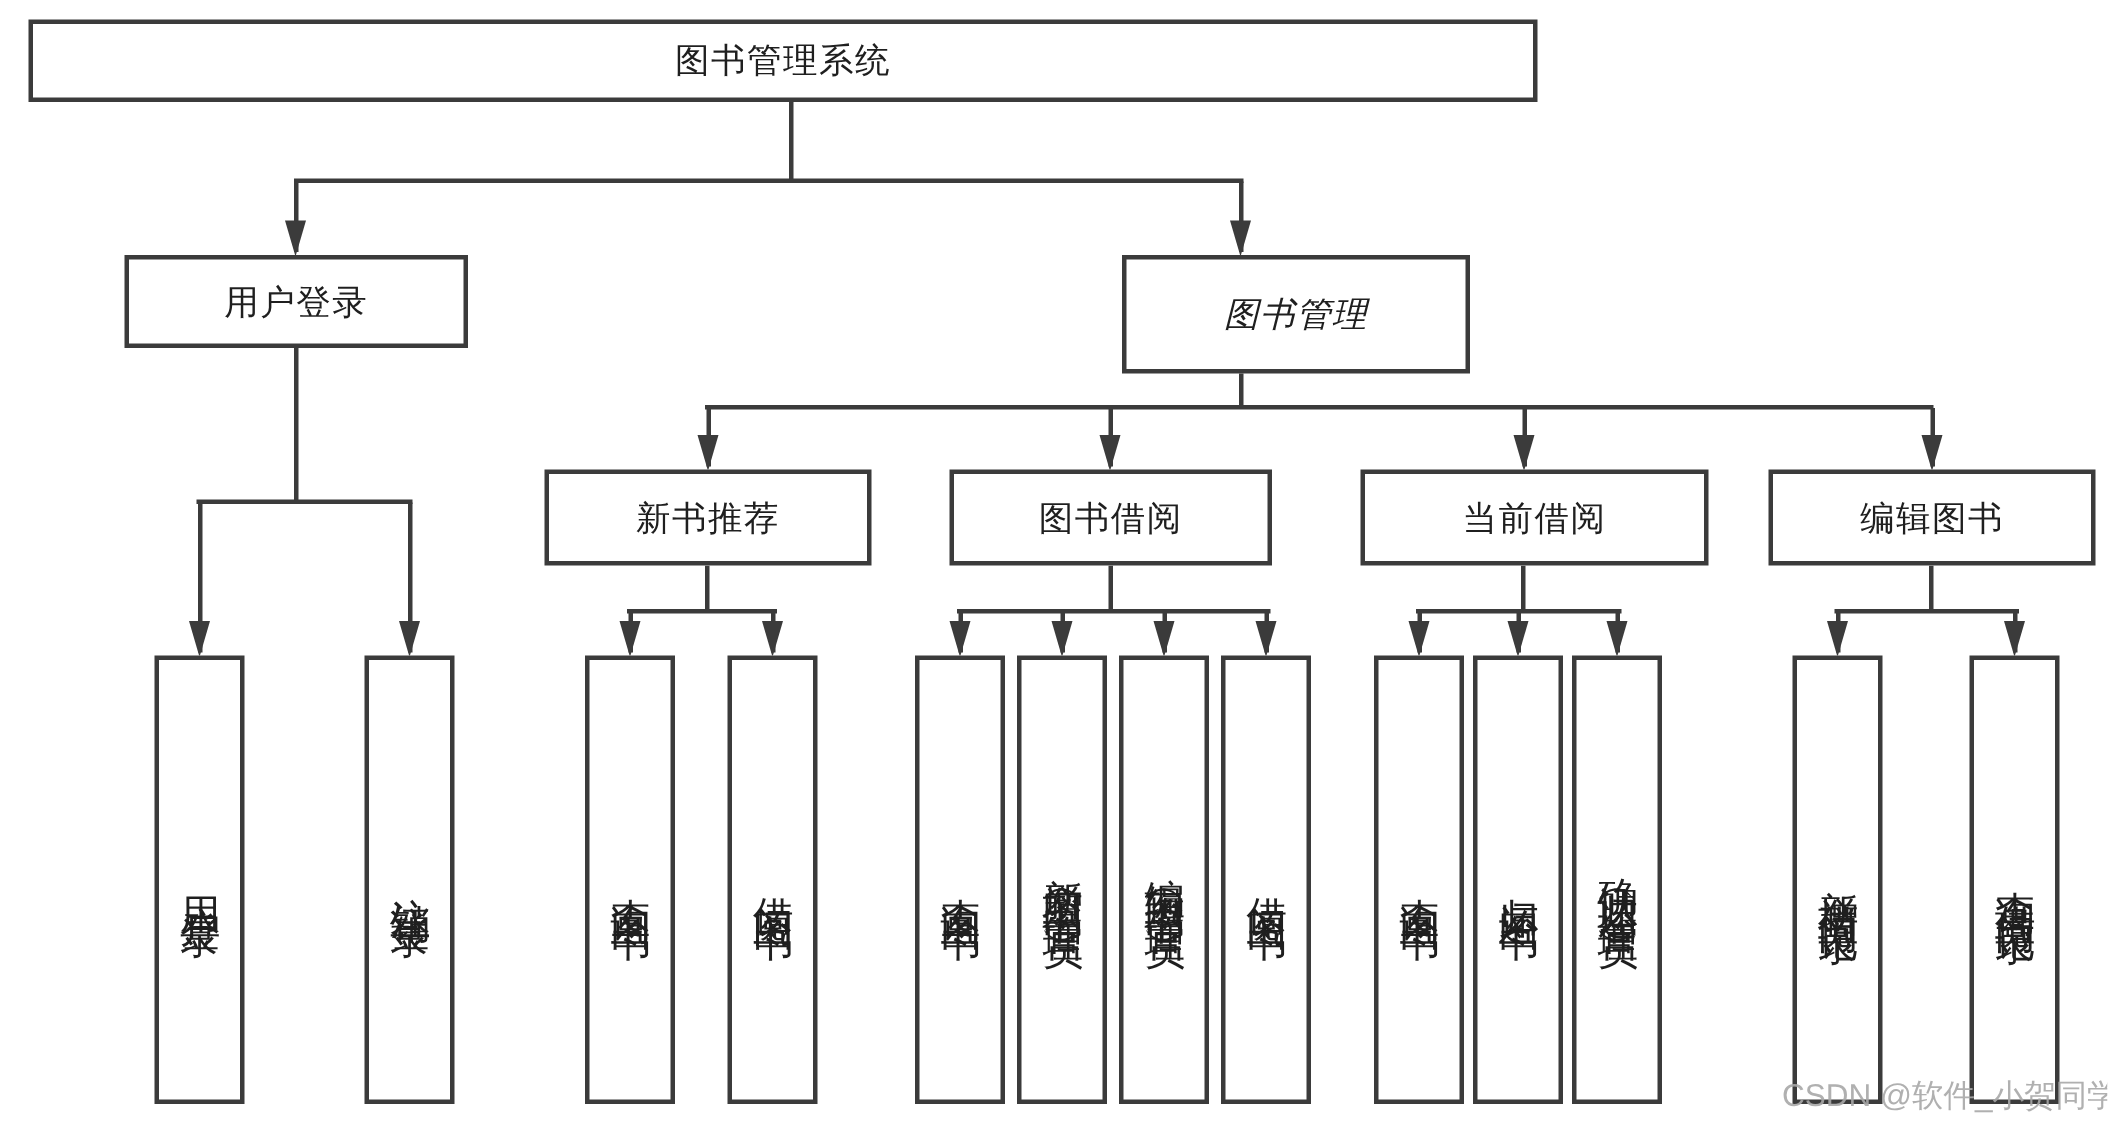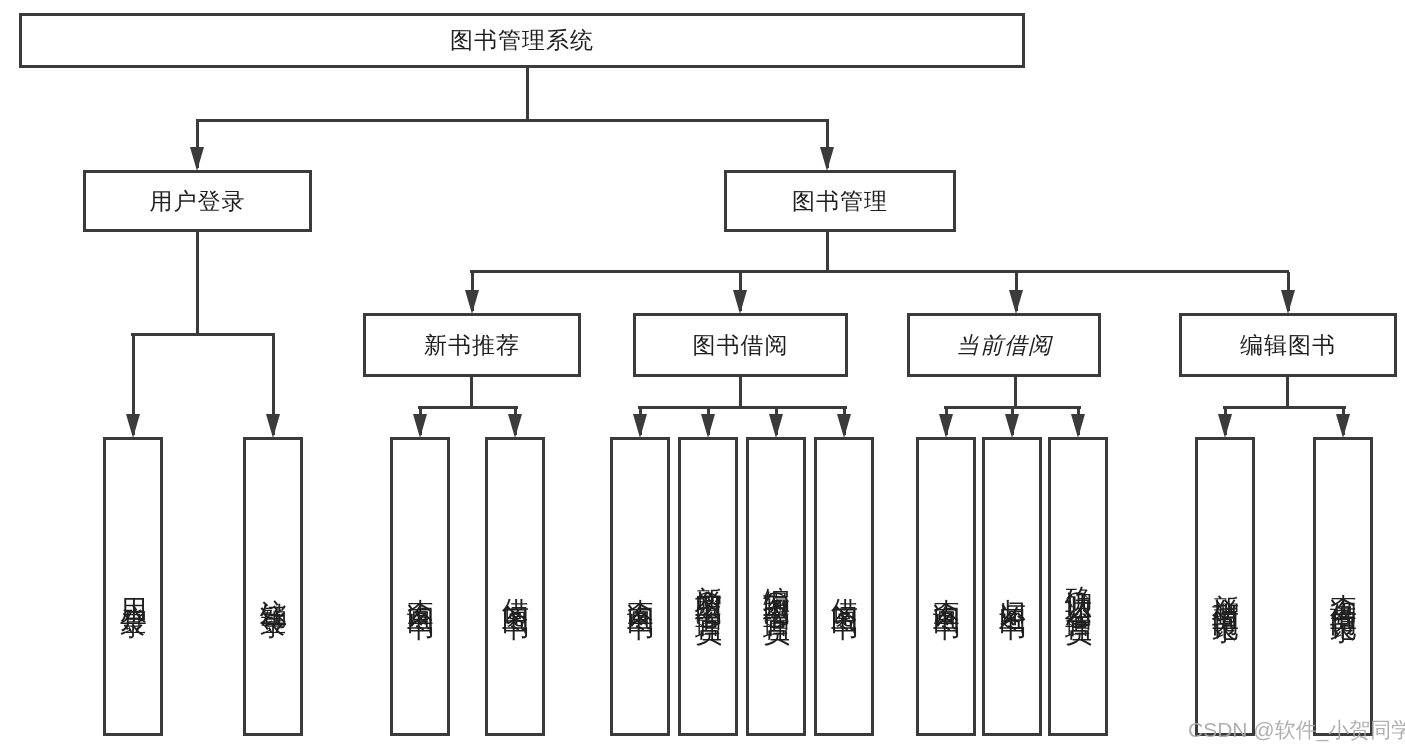--- a/index.html
+++ b/index.html
@@ -147,31 +147,31 @@
       <i class="head"></i>
     </div>
 
   <div class="hbox" style="left:19px;top:13px;width:1006px;height:55px;">
     <span>图书管理系统</span>
   </div>
 
   <div class="hbox" style="left:83px;top:170px;width:229px;height:62px;">
     <span>用户登录</span>
   </div>
-  <div class="hbox" style="left:724px;top:170px;width:232px;height:62px;">
+  <div class="hbox" style="left:748px;top:170px;width:232px;height:79px;font-style:italic;">
     <span>图书管理</span>
   </div>
 
   <div class="hbox" style="left:363px;top:313px;width:218px;height:64px;">
     <span>新书推荐</span>
   </div>
   <div class="hbox" style="left:633px;top:313px;width:215px;height:64px;">
     <span>图书借阅</span>
   </div>
-  <div class="hbox" style="left:907px;top:313px;width:194px;height:64px;font-style:italic;">
+  <div class="hbox" style="left:907px;top:313px;width:232px;height:64px;">
     <span>当前借阅</span>
   </div>
   <div class="hbox" style="left:1179px;top:313px;width:218px;height:64px;">
     <span>编辑图书</span>
   </div>
 
   <div class="vbox" style="left:103px;">
     <span class="vtext">用户登录</span>
   </div>
   <div class="vbox" style="left:243px;">

